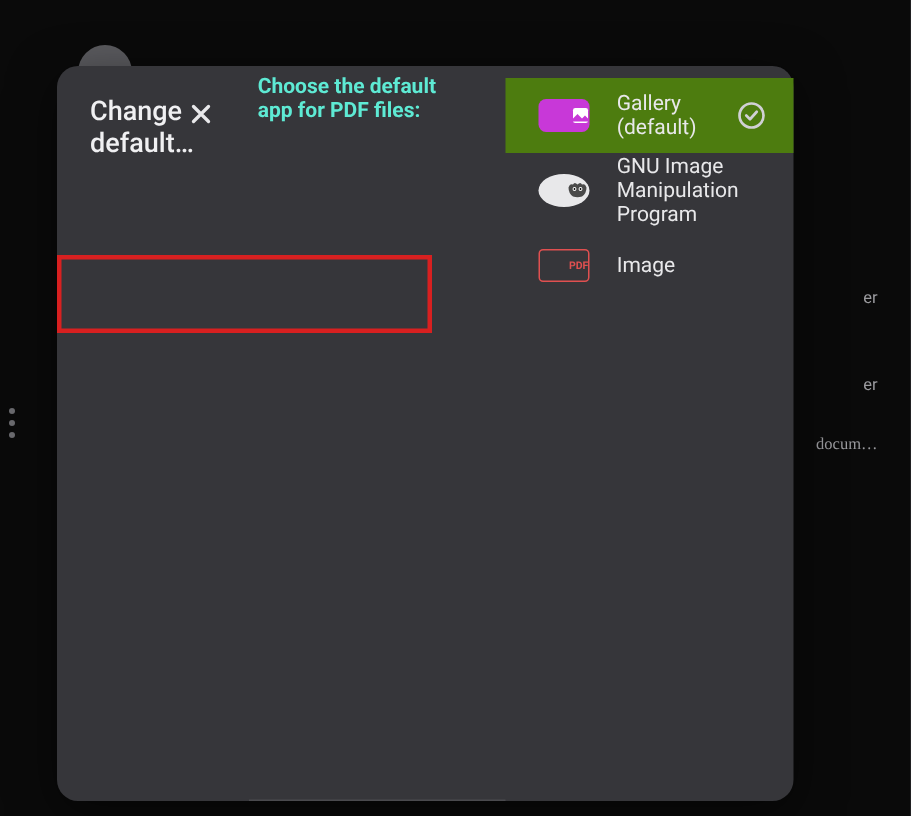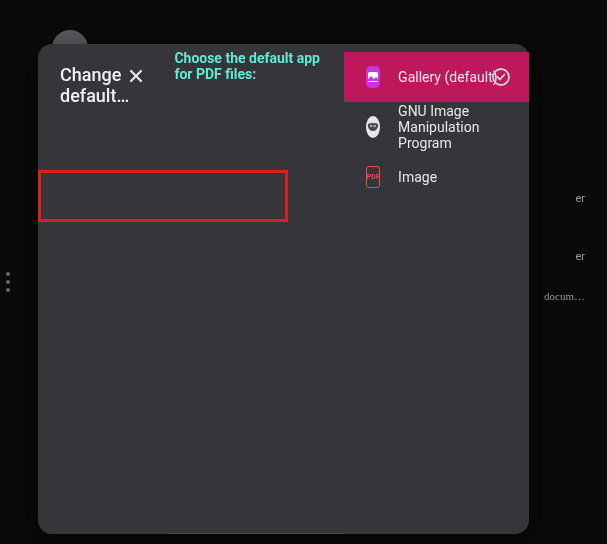--- a/index.html
+++ b/index.html
@@ -95,39 +95,39 @@
     }
     .app-item {
       display: flex;
       align-items: center;
       height: 50px;
       padding: 0 22px;
       cursor: pointer;
       position: relative;
     }
     .app-item.selected {
-      background: #be185d;
+      background: #4d7c0f;
     }
     .highlight-box {
       position: absolute;
       top: 170px;
       left: 38px;
       width: 250px;
       height: 52px;
       border: 3px solid #d82020;
       z-index: 10;
       pointer-events: none;
     }
     .app-icon {
-      width: 14px;
+      width: 34px;
       height: 22px;
       border-radius: 5px;
       display: flex;
       align-items: center;
-      justify-content: center;
+      justify-content: flex-end;
       flex-shrink: 0;
       margin-right: 18px;
     }
     .icon-gallery {
       background: #c838d8;
     }
     .icon-gallery svg {
       width: 12px;
       height: 12px;
     }

